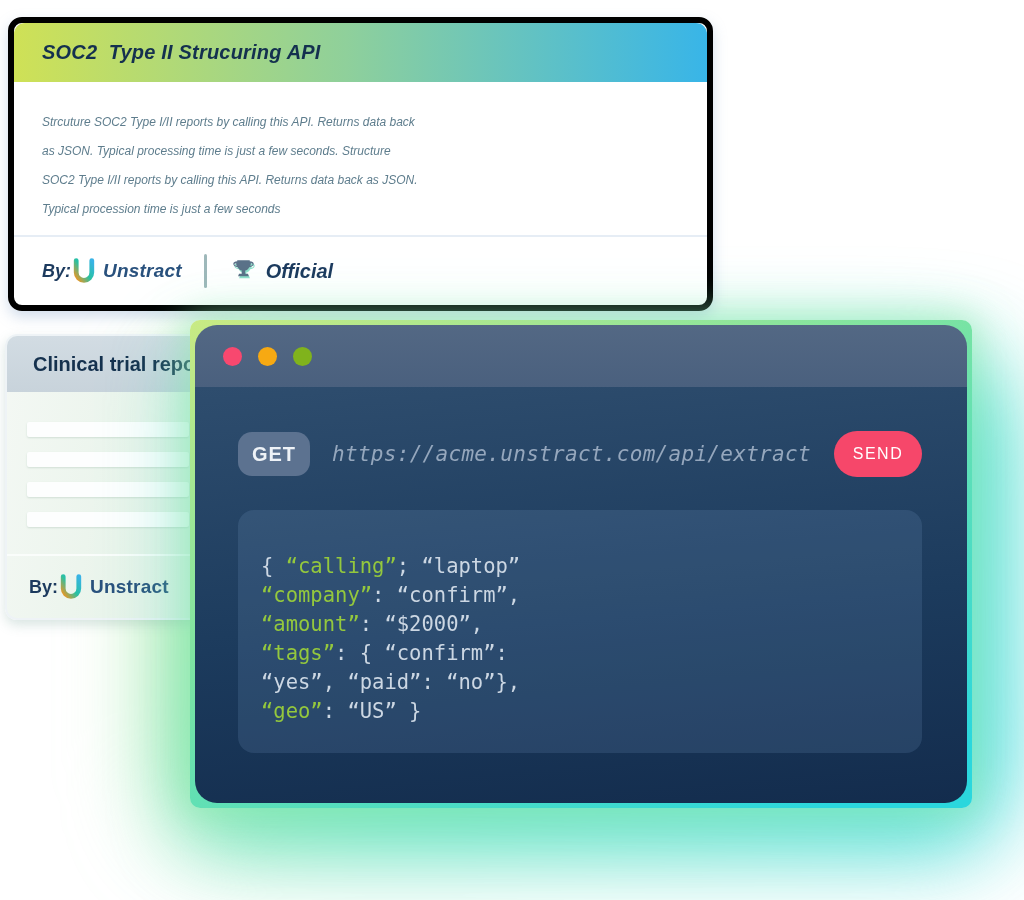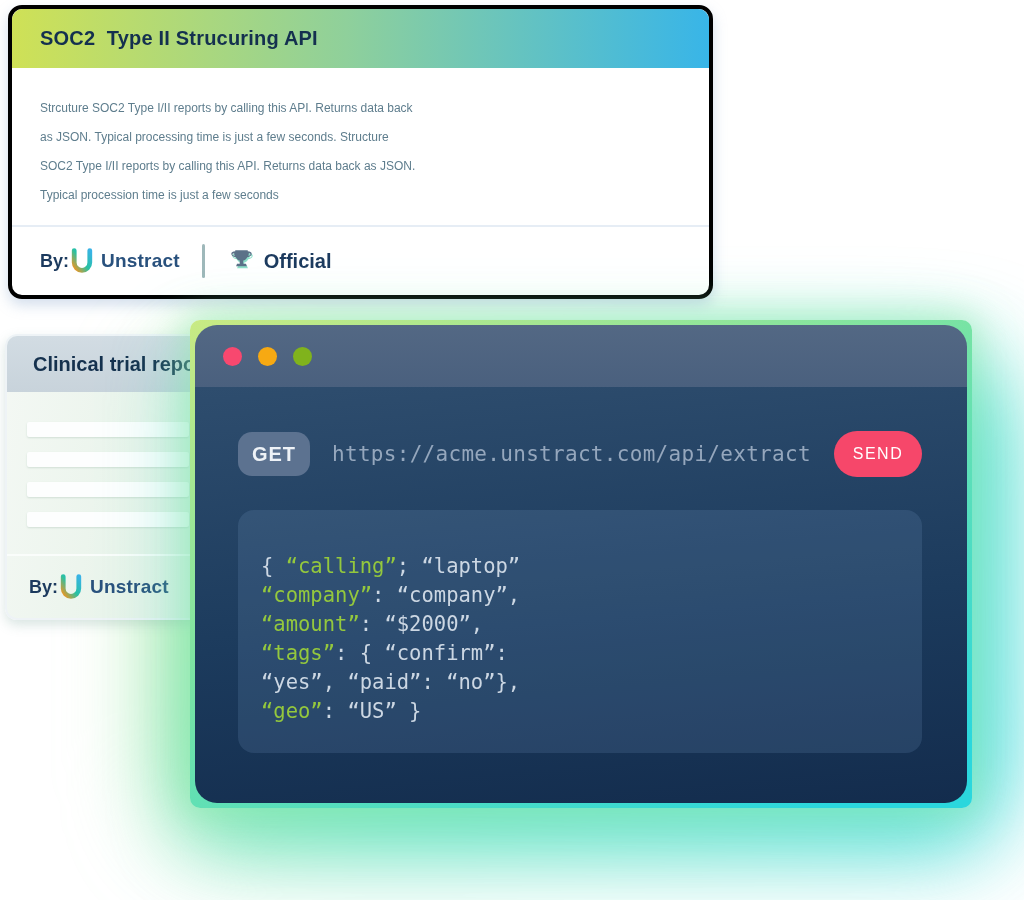--- a/index.html
+++ b/index.html
@@ -7,23 +7,23 @@
               font-family:"Liberation Sans", sans-serif; }
   .stage { position:relative; width:1024px; height:900px; background:#ffffff; }
 
   
   .glow { position:absolute; left:165px; top:360px; width:845px; height:480px;
           border-radius:70px; filter:blur(48px); z-index:1;
           background:linear-gradient(120deg, rgba(197,232,120,.85) 0%,
                      rgba(90,227,176,.9) 45%, rgba(56,216,233,.85) 100%); }
 
   
-  .card1 { position:absolute; left:8px; top:5px; width:705px; height:294px;
-           background:rgba(255,255,255,.92); border:4px solid #000000; border-radius:14px;
-           box-shadow:0 6px 14px rgba(130,160,200,.35); z-index:2; }
+  .card1 { position:absolute; left:8px; top:17px; width:705px; height:294px;
+           background:rgba(255,255,255,.92); border:6px solid #000000; border-radius:14px;
+           box-shadow:0 6px 14px rgba(130,160,200,.35); z-index:2;font-style:italic; }
   .card1-header { height:61px; border-radius:11px 11px 0 0; border-bottom:2px solid #ffffff;
            background:linear-gradient(90deg,#cfe156 0%,#8fd09b 48%,#38b5e8 100%);
            display:flex; align-items:center; padding:0 28px; }
   .card1-title { font-size:20px; font-weight:700; color:#14304f; white-space:pre; letter-spacing:.2px; }
   .card1-desc { padding:24px 28px 18px; color:#5e7d8d; font-size:12px; font-weight:500; line-height:29px; }
   .card1-desc div { white-space:nowrap; }
   .card1-footer { position:absolute; left:0; right:0; bottom:0; height:70px;
            border-top:2px solid #e6edf5; display:flex; align-items:center; padding:0 28px; }
   .by-label { font-size:18px; font-weight:700; color:#1c3a5e; }
   .brand-name { font-size:19px; font-weight:800; color:#29517d; margin-left:6px; letter-spacing:.2px; }
@@ -59,21 +59,21 @@
   .dot { width:19px; height:19px; border-radius:50%; }
   .dot-red { background:#f8486f; }
   .dot-orange { background:#f7a912; }
   .dot-green { background:#80b31c; }
   .window-body { flex:1; background:linear-gradient(175deg,#2e4d6e 0%,#1c3b5d 55%,#132c4d 100%); }
   .request-row { margin:44px 45px 0 43px; display:flex; align-items:center; }
   .method-pill { width:72px; height:44px; border-radius:14px; background:#5c7290; color:#eef2f7;
            font-size:20px; font-weight:700; letter-spacing:1px;
            display:flex; align-items:center; justify-content:center; flex:none; }
   .url-text { flex:1; margin-left:22px; font-family:"DejaVu Sans Mono", monospace;
-           font-size:21px; color:#95a7bd; letter-spacing:.3px; white-space:nowrap; overflow:hidden; }
+           font-size:21px; color:#95a7bd; letter-spacing:.3px; white-space:nowrap; overflow:hidden;font-style:italic; }
   .send-btn { width:88px; height:46px; border-radius:23px; background:#f6476a; color:#ffffff;
            font-size:16px; font-weight:400; letter-spacing:1.5px; border:none;
            display:flex; align-items:center; justify-content:center; flex:none; cursor:pointer; }
   .code-panel { margin:33px 45px 0 43px; height:243px; border-radius:16px;
            background:rgba(130,165,210,.16); padding:42px 20px 0 23px; }
   .code-line { font-family:"DejaVu Sans Mono", monospace; font-size:20.5px; line-height:29px;
            color:#ccd7e3; white-space:pre; }
   .code-line .k { color:#94c83d; }
   .code-line .p { color:#ccd7e3; }
 </style>
@@ -156,21 +156,21 @@
         <span class="dot dot-green"></span>
       </div>
       <div class="window-body">
         <div class="request-row">
           <div class="method-pill">GET</div>
           <div class="url-text">https://acme.unstract.com/api/extract</div>
           <button class="send-btn">SEND</button>
         </div>
         <div class="code-panel">
             <div class="code-line"><span class="p">{ </span><span class="k">“calling”</span><span class="p">; “laptop”</span></div>
-            <div class="code-line"><span class="k">“company”</span><span class="p">: “company”,</span></div>
+            <div class="code-line"><span class="k">“company”</span><span class="p">: “confirm”,</span></div>
             <div class="code-line"><span class="k">“amount”</span><span class="p">: “$2000”,</span></div>
             <div class="code-line"><span class="k">“tags”</span><span class="p">: { “confirm”:</span></div>
             <div class="code-line"><span class="p">“yes”, “paid”: “no”},</span></div>
             <div class="code-line"><span class="k">“geo”</span><span class="p">: “US” }</span></div>
           </div>
       </div>
     </div>
   </div>
 
 </div>

